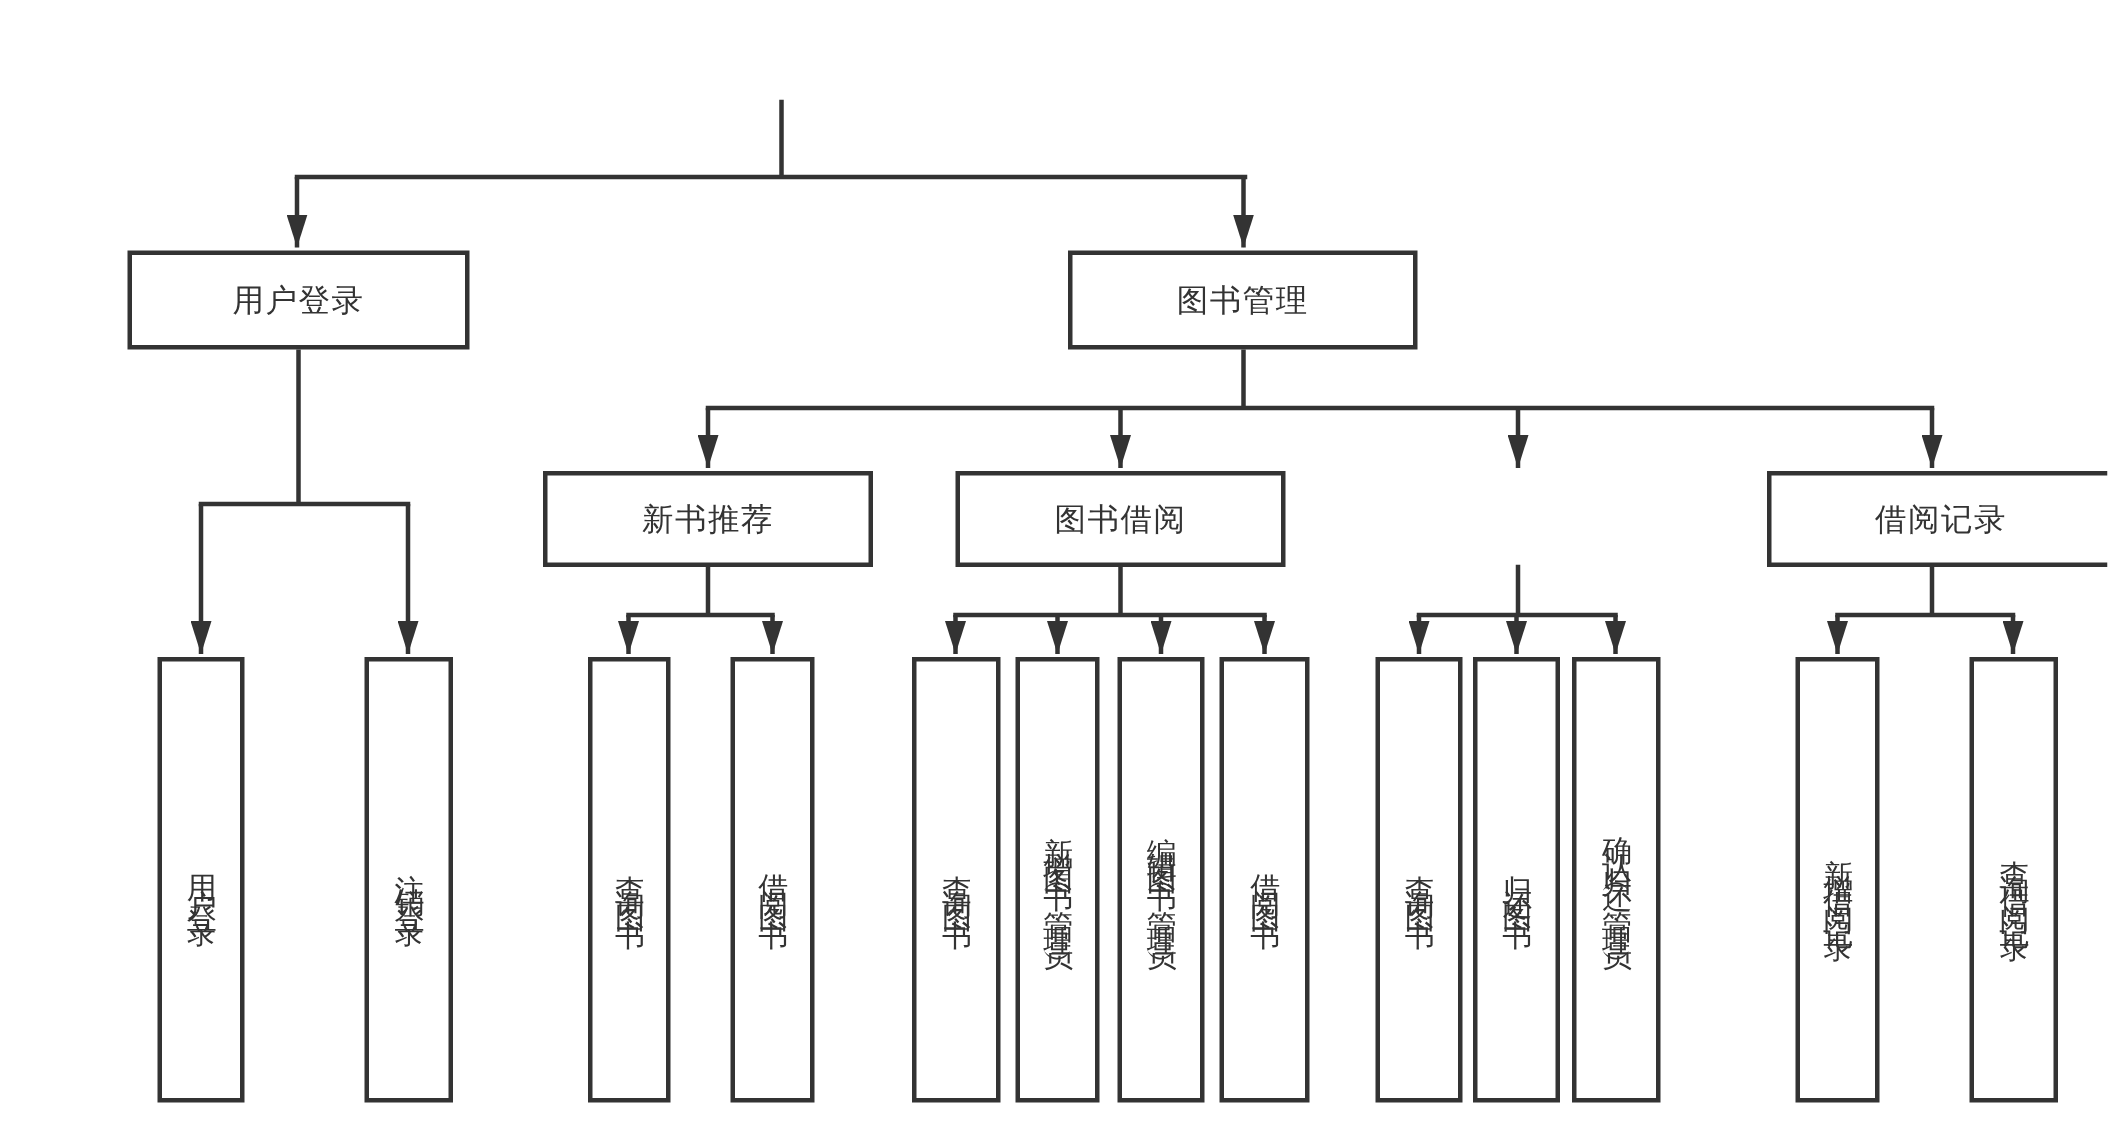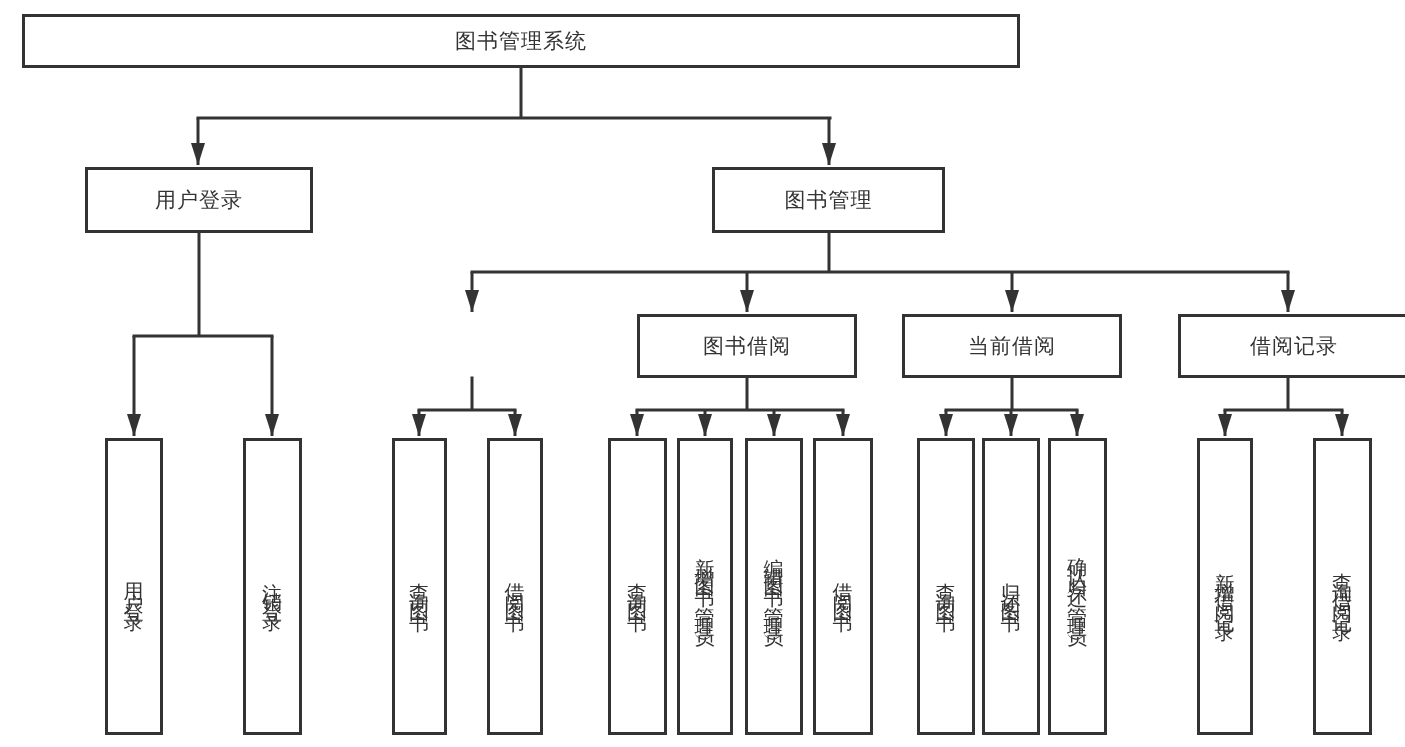--- a/index.html
+++ b/index.html
@@ -94,27 +94,26 @@
     <line class="line-stroke" x1="843" y1="410" x2="843" y2="436" stroke="#333333" stroke-width="3" marker-end="url(#arrow)"></line>
 
     <line class="line-stroke" x1="946" y1="410" x2="946" y2="436" stroke="#333333" stroke-width="3" marker-end="url(#arrow)"></line>
     <line class="line-stroke" x1="1011" y1="410" x2="1011" y2="436" stroke="#333333" stroke-width="3" marker-end="url(#arrow)"></line>
     <line class="line-stroke" x1="1077" y1="410" x2="1077" y2="436" stroke="#333333" stroke-width="3" marker-end="url(#arrow)"></line>
 
     <line class="line-stroke" x1="1225" y1="410" x2="1225" y2="436" stroke="#333333" stroke-width="3" marker-end="url(#arrow)"></line>
     <line class="line-stroke" x1="1342" y1="410" x2="1342" y2="436" stroke="#333333" stroke-width="3" marker-end="url(#arrow)"></line>
   </svg>
 
-  <div class="box hbox" style="left: 22px; top: 14px; width: 998px; height: 54px; border-color: rgb(51, 51, 51); color: rgb(51, 51, 51); background: rgb(255, 255, 255);">图书管理系统</div>
 
   <div class="box hbox" style="left: 85px; top: 167px; width: 228px; height: 66px; border-color: rgb(51, 51, 51); color: rgb(51, 51, 51); background: rgb(255, 255, 255);">用户登录</div>
   <div class="box hbox" style="left: 712px; top: 167px; width: 233px; height: 66px; border-color: rgb(51, 51, 51); color: rgb(51, 51, 51); background: rgb(255, 255, 255);">图书管理</div>
 
+  <div class="box hbox" style="left: 362px; top: 314px; width: 220px; height: 64px; border-color: rgb(51, 51, 51); color: rgb(51, 51, 51); background: rgb(255, 255, 255);">新书推荐</div>
   <div class="box hbox" style="left: 637px; top: 314px; width: 220px; height: 64px; border-color: rgb(51, 51, 51); color: rgb(51, 51, 51); background: rgb(255, 255, 255);">图书借阅</div>
-  <div class="box hbox" style="left: 902px; top: 314px; width: 220px; height: 64px; border-color: rgb(51, 51, 51); color: rgb(51, 51, 51); background: rgb(255, 255, 255);">当前借阅</div>
   <div class="box hbox" style="left: 1178px; top: 314px; width: 232px; height: 64px; border-color: rgb(51, 51, 51); color: rgb(51, 51, 51); background: rgb(255, 255, 255);">借阅记录</div>
 
   <div class="box vbox" style="left: 105px; top: 438px; width: 58px; height: 297px; border-color: rgb(51, 51, 51); color: rgb(51, 51, 51); background: rgb(255, 255, 255);">用户登录</div>
   <div class="box vbox" style="left: 243px; top: 438px; width: 59px; height: 297px; border-color: rgb(51, 51, 51); color: rgb(51, 51, 51); background: rgb(255, 255, 255);">注销登录</div>
 
   <div class="box vbox" style="left: 392px; top: 438px; width: 55px; height: 297px; border-color: rgb(51, 51, 51); color: rgb(51, 51, 51); background: rgb(255, 255, 255);">查询图书</div>
   <div class="box vbox" style="left: 487px; top: 438px; width: 56px; height: 297px; border-color: rgb(51, 51, 51); color: rgb(51, 51, 51); background: rgb(255, 255, 255);">借阅图书</div>
 
   <div class="box vbox" style="left: 608px; top: 438px; width: 59px; height: 297px; border-color: rgb(51, 51, 51); color: rgb(51, 51, 51); background: rgb(255, 255, 255);">查询图书</div>
   <div class="box vbox" style="left: 677px; top: 438px; width: 56px; height: 297px; border-color: rgb(51, 51, 51); color: rgb(51, 51, 51); background: rgb(255, 255, 255);">新增图书（管理员）</div>

